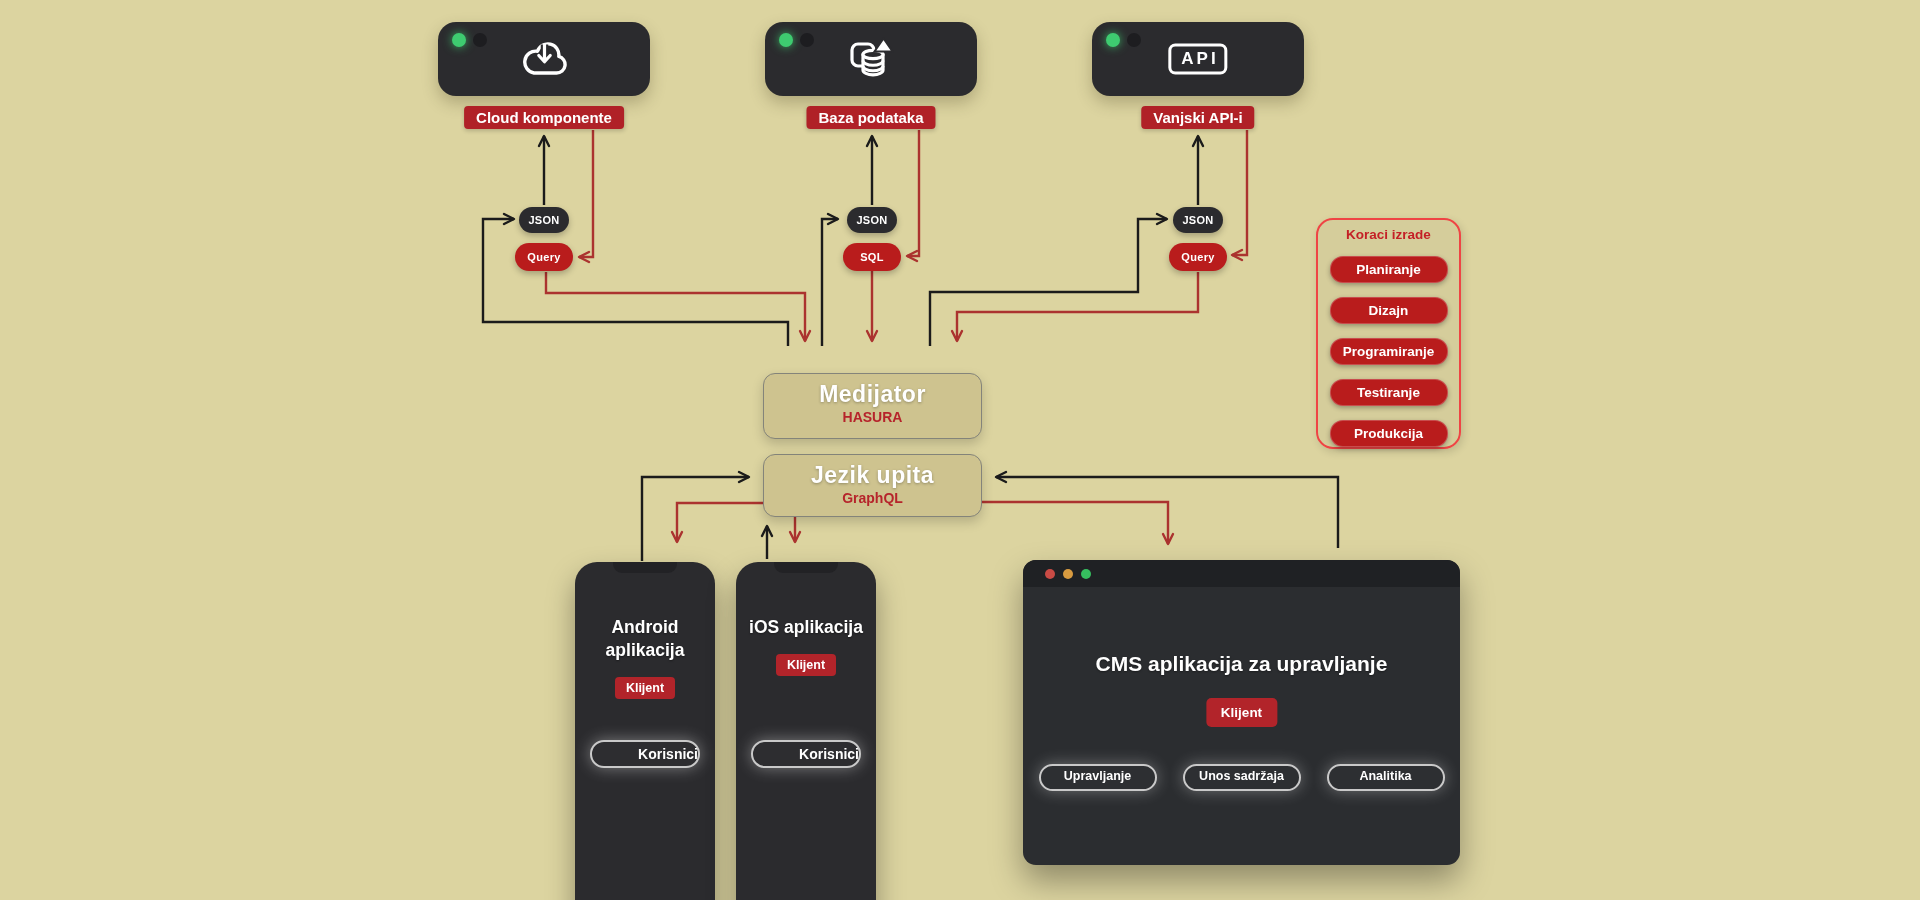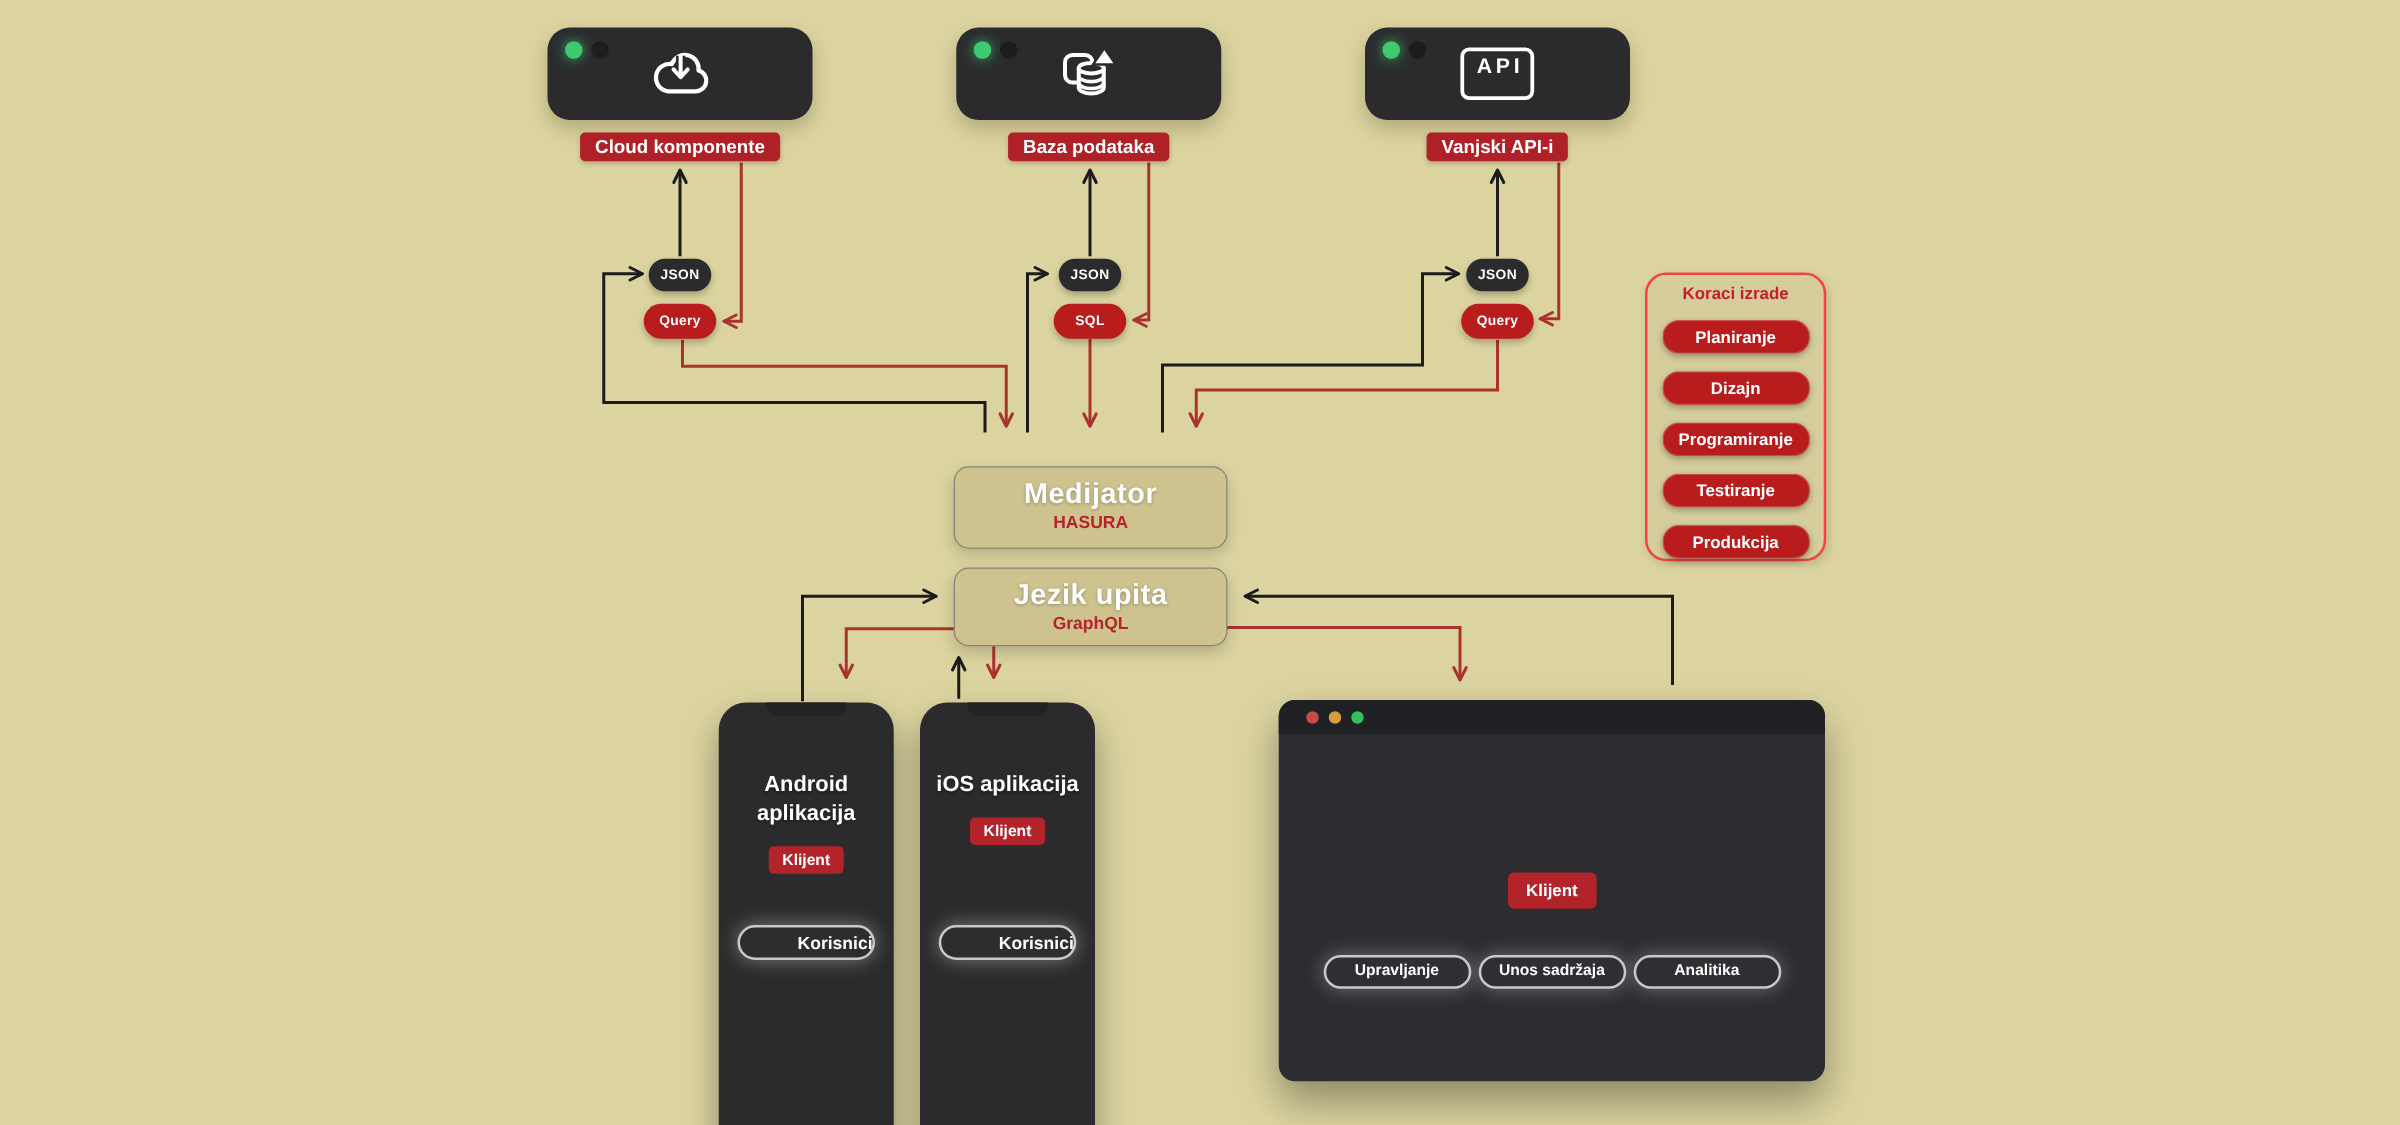--- a/index.html
+++ b/index.html
@@ -11,21 +11,21 @@
 
   
   .node{position:absolute;top:22px;width:212px;height:74px;background:#2b2b2e;border-radius:18px;
         box-shadow:0 7px 16px rgba(60,55,25,.28);}
   .dots{position:absolute;top:11px;left:14px;display:flex;gap:7px;}
   .dot{width:14px;height:14px;border-radius:50%;}
   .dot.green{background:#3ecb70;box-shadow:0 0 10px rgba(62,203,112,.85);}
   .dot.dark{background:#1d1d20;}
   .ic{position:absolute;left:50%;top:50%;transform:translate(-50%,-50%);}
   .api-badge{border:3.5px solid #fff;border-radius:7px;color:#fff;font-weight:bold;font-size:17px;
-             letter-spacing:3px;padding:3px 6px 16px 10px;line-height:1;}
+             letter-spacing:3px;padding:3px 6px 5px 10px;line-height:1;}
 
   .nlabel{position:absolute;top:106px;transform:translateX(-50%);background:#b02127;color:#fff;
           font-size:15px;font-weight:bold;height:23px;line-height:23px;padding:0 12px;border-radius:4px;
           white-space:nowrap;box-shadow:0 2px 4px rgba(0,0,0,.18);}
 
   .pill{position:absolute;transform:translateX(-50%);background:#2b2b2e;color:#fff;font-weight:bold;
         font-size:11px;border-radius:14px;display:flex;align-items:center;justify-content:center;
         box-shadow:0 3px 6px rgba(0,0,0,.25);letter-spacing:.3px;}
   .pill.json{width:50px;height:26px;top:207px;}
   .pill.redp{width:58px;height:28px;top:243px;background:#b91c1c;}
@@ -67,21 +67,21 @@
   .cms{position:absolute;left:1023px;top:560px;width:437px;height:305px;background:#2b2d30;
        border-radius:13px;box-shadow:0 16px 32px rgba(0,0,0,.35);}
   .titlebar{height:27px;background:#1f2124;border-radius:13px 13px 0 0;display:flex;align-items:center;
             padding-left:22px;gap:8px;}
   .tl{width:10px;height:10px;border-radius:50%;}
   .tl.r{background:#c94b45}.tl.y{background:#d89b40}.tl.g{background:#36bf5f}
   .ctitle{position:absolute;top:92px;width:100%;text-align:center;color:#fff;font-weight:bold;
           font-size:21px;text-shadow:0 1px 2px rgba(0,0,0,.4);}
   .cbadge{position:absolute;top:138px;left:50%;transform:translateX(-50%);background:#b2242a;color:#fff;
           font-weight:bold;font-size:13.5px;padding:7px 15px;border-radius:5px;}
-  .pillrow{position:absolute;top:204px;left:0;right:0;display:flex;justify-content:center;gap:6px;}
+  .pillrow{position:absolute;top:204px;left:0;right:0;display:flex;justify-content:center;gap:26px;}
   .cpill{width:114px;height:23px;background:#2d2f32;border:2px solid #c9c9c9;border-radius:14px;
          color:#fff;font-weight:bold;font-size:12.5px;line-height:21px;text-align:center;
          box-shadow:0 0 16px rgba(255,255,255,.32);}
 </style>
 </head>
 <body>
 
 <div class="stage">
 
   <svg class="arrows" viewBox="0 0 1920 900">
@@ -192,20 +192,21 @@
     <div class="userpill">Korisnici</div>
     <div class="homebar"></div>
   </div>
 
   <div class="cms">
     <div class="titlebar">
       <span class="tl r"></span>
       <span class="tl y"></span>
       <span class="tl g"></span>
     </div>
+    <div class="ctitle">CMS aplikacija za upravljanje</div>
     <span class="cbadge">Klijent</span>
     <div class="pillrow">
       <div class="cpill">Upravljanje</div>
       <div class="cpill">Unos sadržaja</div>
       <div class="cpill">Analitika</div>
     </div>
   </div>
 
 </div>
 

